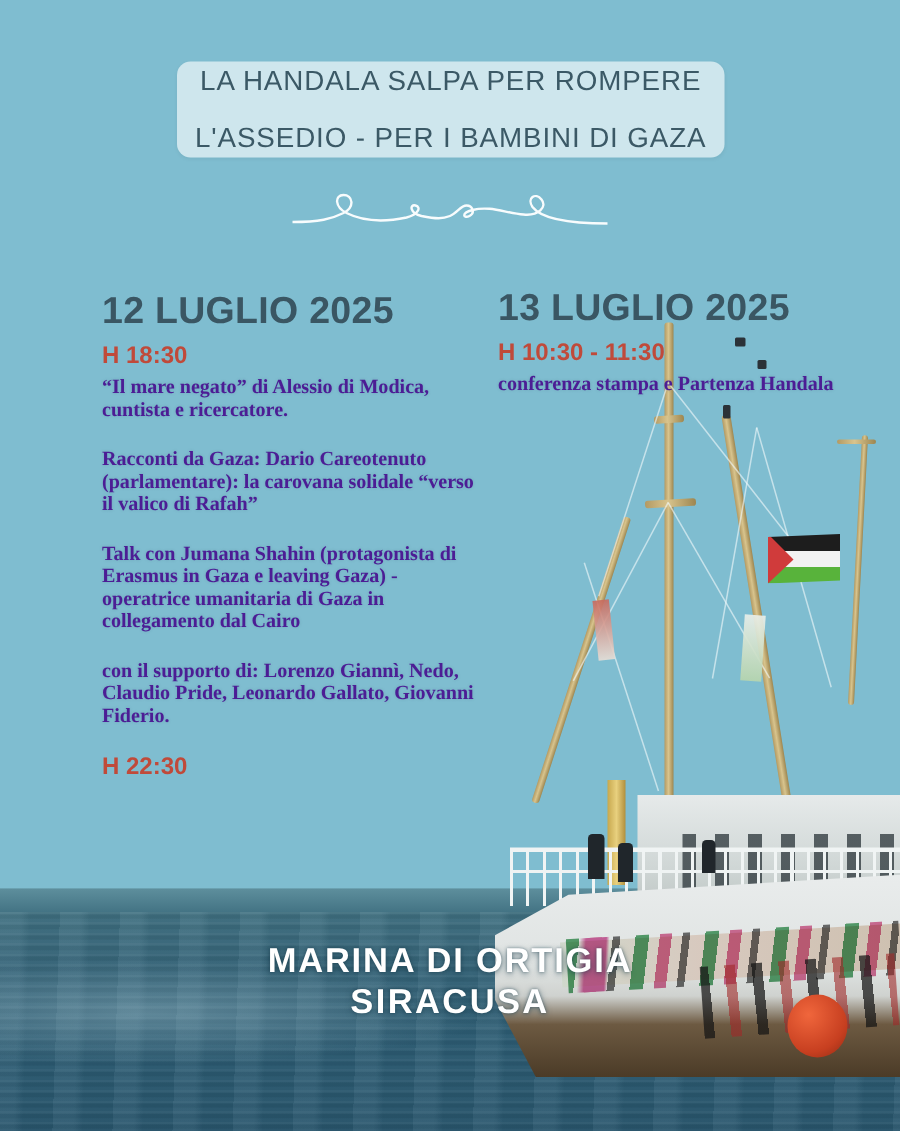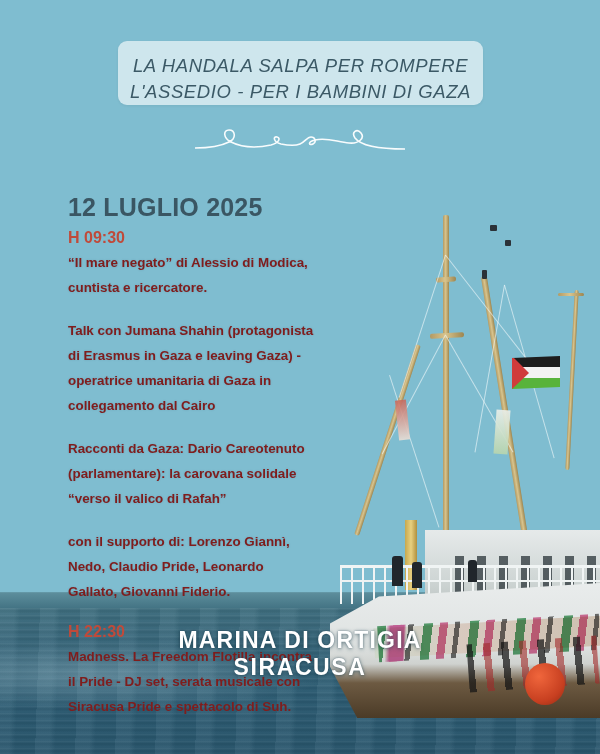--- a/index.html
+++ b/index.html
@@ -117,21 +117,21 @@
   .figure{
     position:absolute;background:#20262b;border-radius:3px 3px 0 0;
   }
 
   
   .banner{
     position:absolute;left:118px;top:41px;width:365px;height:64px;
     background:rgba(226,240,244,.80);
     border-radius:9px;
     box-shadow:0 1px 3px rgba(0,0,0,.06);
-    display:flex;flex-direction:column;align-items:center;justify-content:flex-end;font-style:italic;
+    display:flex;flex-direction:column;align-items:center;justify-content:space-between;
   }
   .banner-line{
     color:#3b5966;
     font-size:18.5px;
     letter-spacing:.6px;
     line-height:26px;
     white-space:nowrap;
     font-weight:400;
   }
 
@@ -152,26 +152,27 @@
     margin:0 0 6px 0;
   }
   .time{
     color:#c04a3a;
     font-size:16px;
     font-weight:bold;
     line-height:20px;
     margin:0 0 2px 0;
   }
   .para{
-    color:#7f1d1d;
+    color:#4c1d95;
     font-size:13.4px;
     font-weight:bold;
-    line-height:25px;
+    line-height:15px;
     margin:0 0 18px 0;
     text-shadow:0 0 2px rgba(60,100,115,.25);
+    font-family:Liberation Serif, serif;
   }
 
   
   .location{
     position:absolute;left:0;top:627px;width:600px;text-align:center;
   }
   .location-line{
     color:#ffffff;
     font-size:23px;
     font-weight:bold;
@@ -239,28 +240,32 @@
   </div>
 
   <div class="divider">
     <svg width="210" height="36" viewBox="0 0 210 36" fill="none" xmlns="http://www.w3.org/2000/svg" aria-hidden="true">
       <path d="M0 24 C 18 24, 26 22, 34 18 C 42 14, 40 6, 34 6 C 28 6, 28 14, 36 18 C 48 24, 62 24, 76 21 C 84 19, 86 14, 82 13 C 78 12, 78 18, 86 20 C 96 22, 100 22, 105 20 C 110 18, 112 13, 116 13 C 120 13, 122 18, 118 20 C 114 22, 112 18, 120 16 C 132 13, 142 18, 154 19 C 164 20, 170 14, 166 9 C 162 4, 156 8, 160 14 C 166 22, 184 25, 210 25" stroke="#ffffff" stroke-width="1.6" stroke-linecap="round" fill="none" opacity="0.95"></path>
     </svg>
   </div>
 
   <div class="col col-left">
     <div class="date-title">12 LUGLIO 2025</div>
-    <div class="time">H 09:30</div>
+    <div class="time">H 18:30</div>
     <div class="para">“Il mare negato” di Alessio di Modica, cuntista e ricercatore.</div>
+    <div class="para">Racconti da Gaza: Dario Careotenuto (parlamentare): la carovana solidale “verso il valico di Rafah”</div>
     <div class="para">Talk con Jumana Shahin (protagonista di Erasmus in Gaza e leaving Gaza) - operatrice umanitaria di Gaza in collegamento dal Cairo</div>
-    <div class="para">Racconti da Gaza: Dario Careotenuto (parlamentare): la carovana solidale “verso il valico di Rafah”</div>
     <div class="para">con il supporto di: Lorenzo Giannì, Nedo, Claudio Pride, Leonardo Gallato, Giovanni Fiderio.</div>
     <div class="time">H 22:30</div>
-    <div class="para">Madness. La Freedom Flotilla incontra il Pride - DJ set, serata musicale con Siracusa Pride e spettacolo di Suh.</div>
-  </div>
-
+  </div>
+
+  <div class="col col-right">
+    <div class="date-title">13 LUGLIO 2025</div>
+    <div class="time">H 10:30 - 11:30</div>
+    <div class="para">conferenza stampa e Partenza Handala</div>
+  </div>
 
   <div class="location">
     <div class="location-line">MARINA DI ORTIGIA</div>
     <div class="location-line loc-2">SIRACUSA</div>
   </div>
 
 </div>
 
 </body></html>

